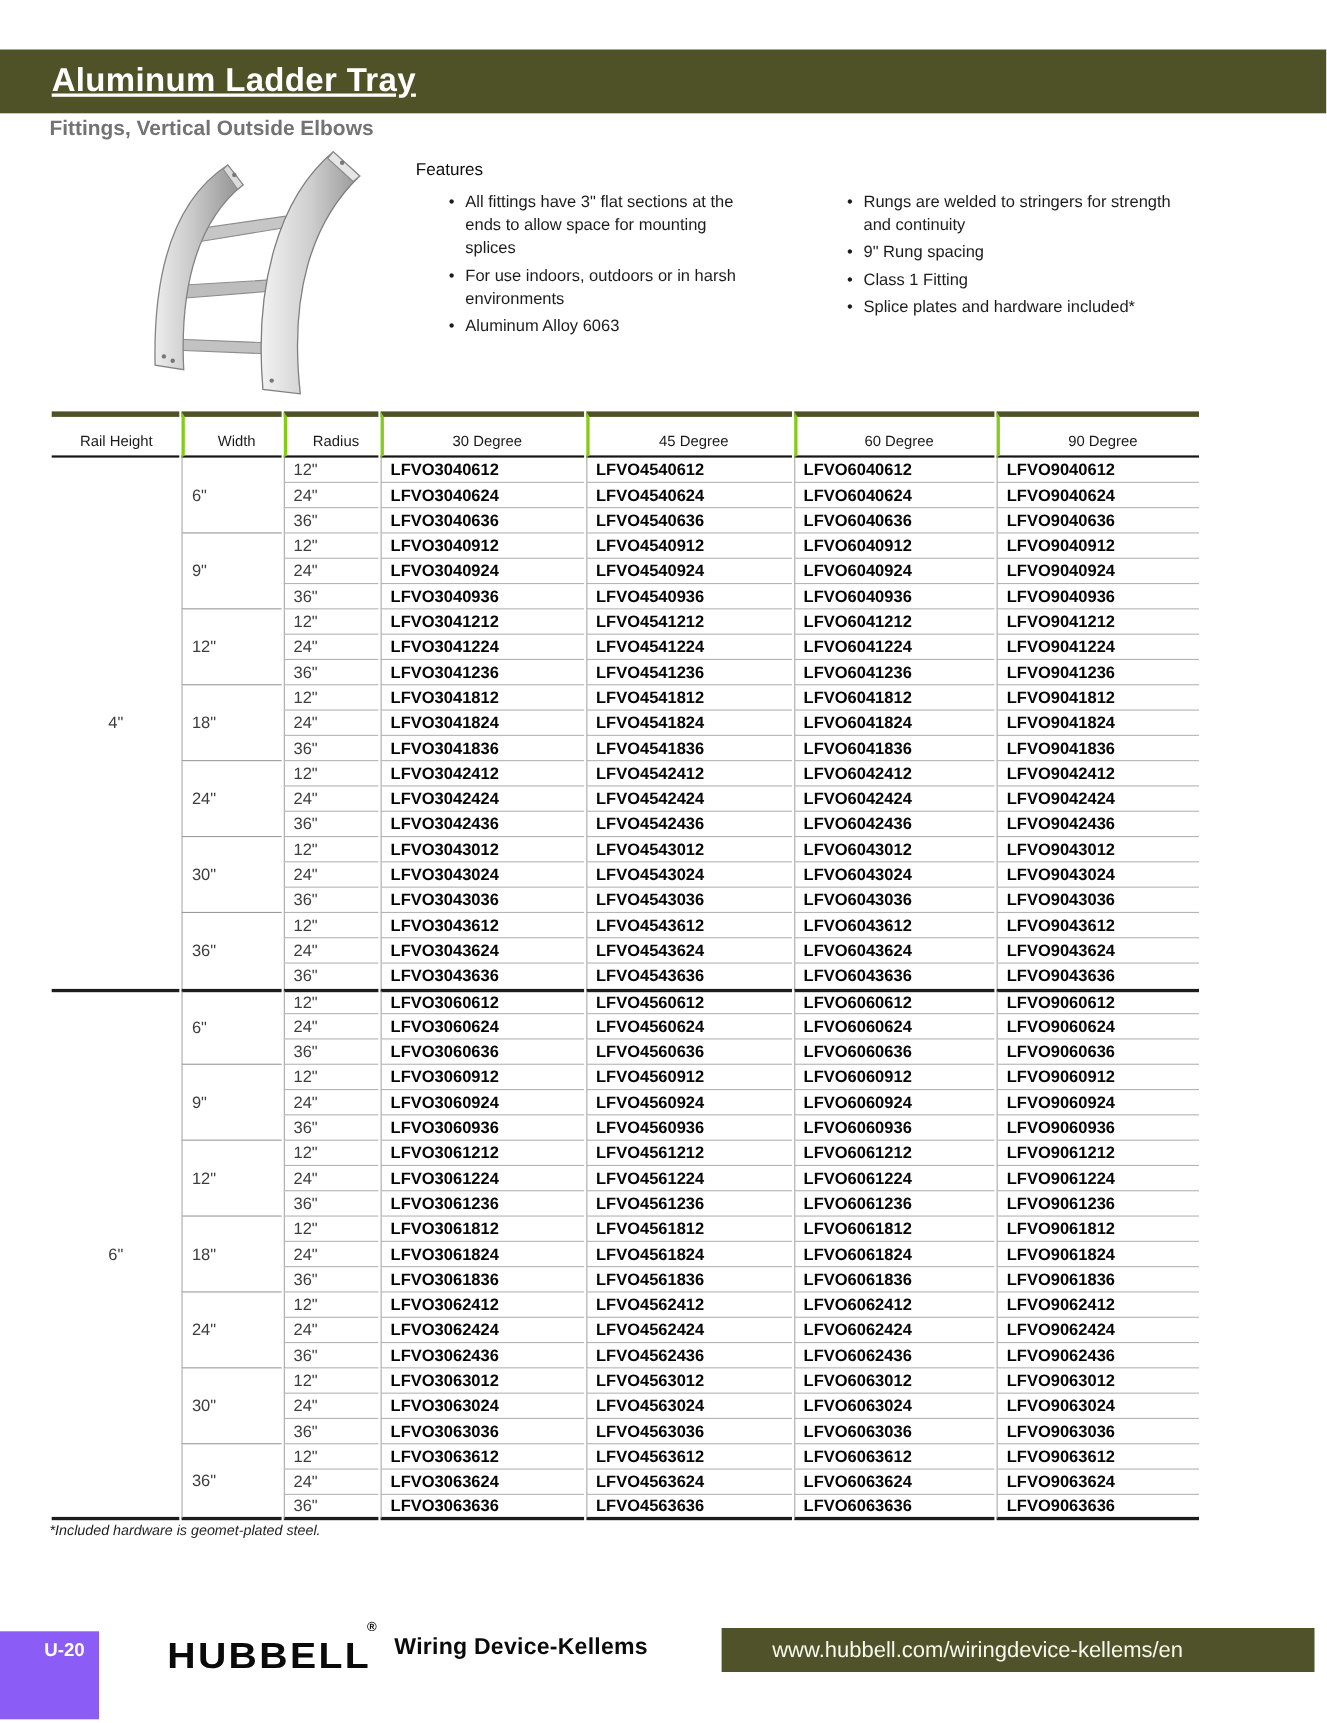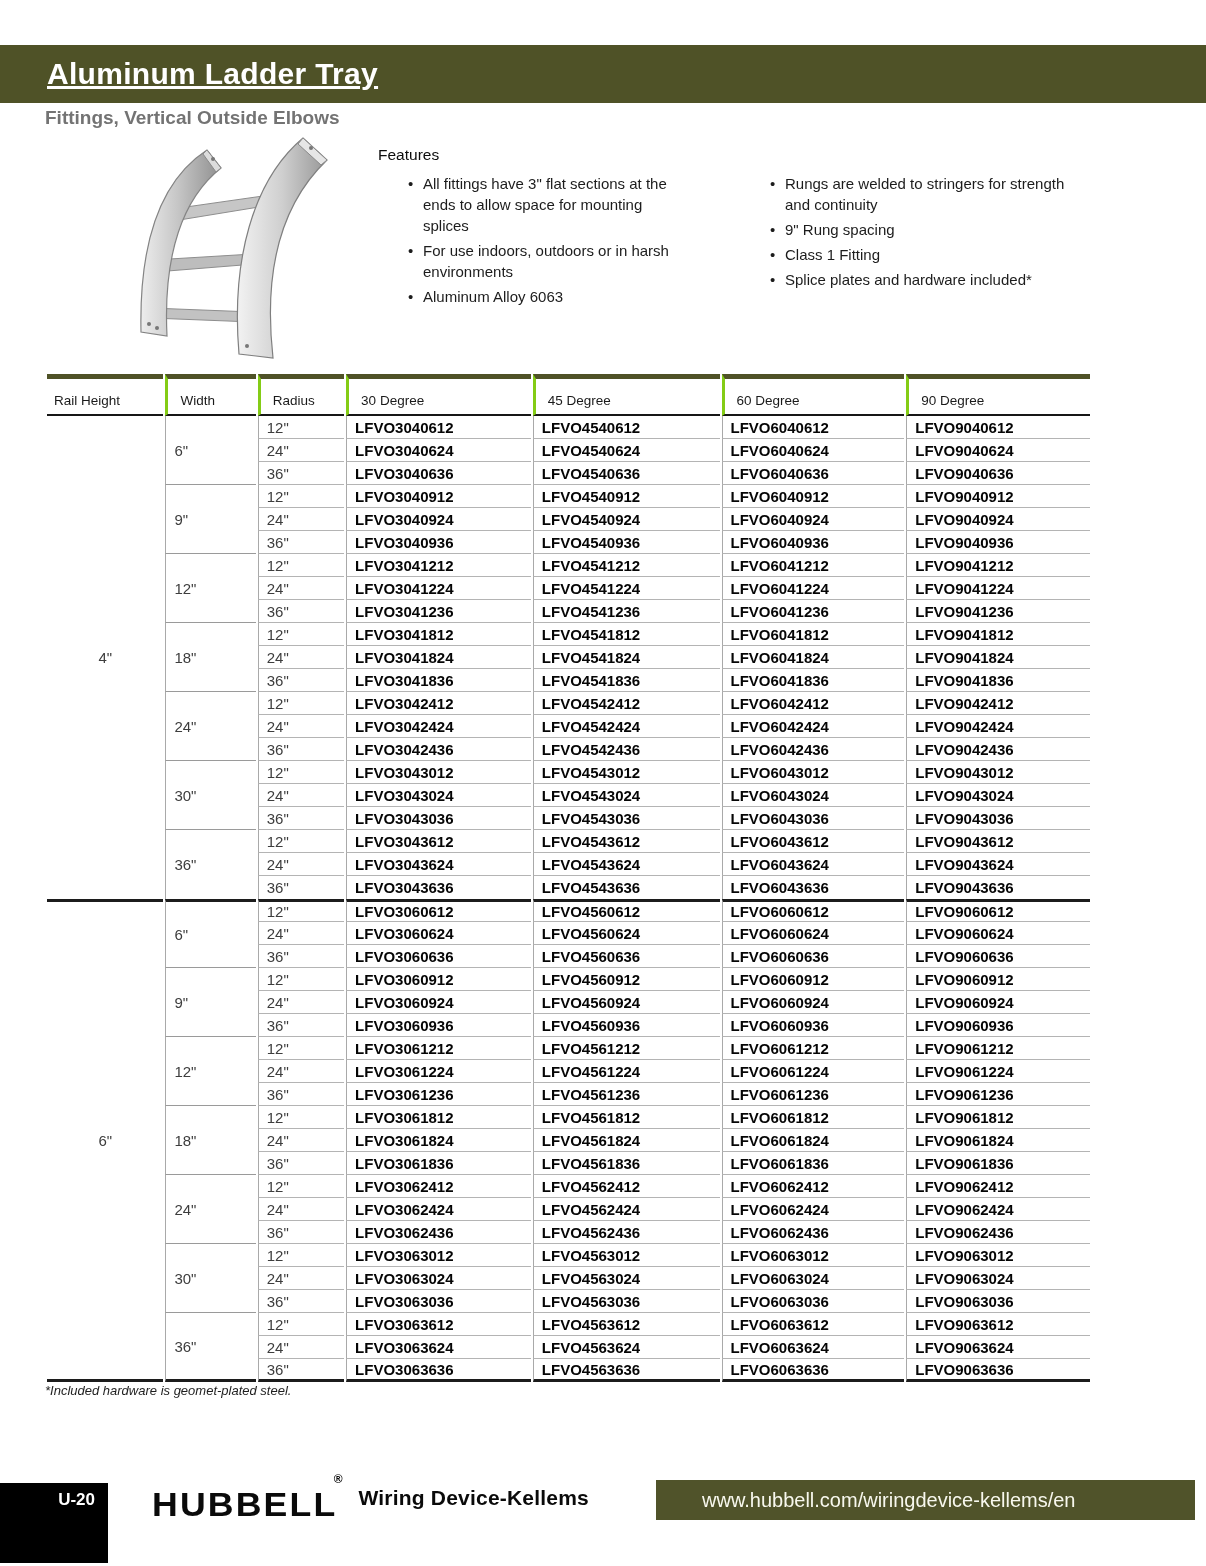--- a/index.html
+++ b/index.html
@@ -31,38 +31,38 @@
   
   .tablewrap{position:absolute;left:45px;top:374px;width:1047px;}
   table.fit{
     border-collapse:separate;border-spacing:2px 0;table-layout:fixed;width:1047px;
   }
   col.c-rail{width:116px;} col.c-width{width:90px;} col.c-radius{width:86px;}
   col.c-d30{width:184px;} col.c-d45{width:186px;} col.c-d60{width:182px;} col.c-d90{width:183px;}
   tr{height:23px;}
   th{
     border-top:5px solid #4f5227;border-bottom:2px solid #161616;
-    font-weight:400;font-size:13.5px;color:#1a1a1a;text-align:left;
+    font-weight:400;font-size:13.5px;color:#1a1a1a;text-align:center;
     padding:9px 6px 6px 7px;vertical-align:bottom;height:20px;
   }
   th + th{border-left:3px solid #84cc16;padding-left:12px;}
   td{font-size:15px;vertical-align:middle;white-space:nowrap;overflow:hidden;}
   td.rail{text-align:center;color:#3d3d3d;}
   td.wcol{padding-left:8px;color:#3d3d3d;border-left:1px solid #a9a9a9;border-bottom:1px solid #9a9a9a;}
   td.rcol{padding-left:8px;color:#3d3d3d;border-left:1px solid #a9a9a9;border-bottom:1px solid #b4b4b4;}
   td.pcol{padding-left:8px;color:#050505;font-weight:700;border-left:1px solid #a9a9a9;border-bottom:1px solid #b4b4b4;}
   td.no-bottom{border-bottom:none;}
   td.end-bottom{border-bottom:3px solid #1c1c1c !important;}
   td.divider-top{border-top:3px solid #1c1c1c;}
   .footnote{
     position:absolute;left:45px;top:1383px;font-size:13px;font-style:italic;color:#1e1e1e;
   }
   
   .page-tab{
-    position:absolute;left:0;top:1483px;width:108px;height:80px;background:#000000;
+    position:absolute;left:0;top:1483px;width:90px;height:80px;background:#8b5cf6;
     color:#ffffff;font-weight:700;font-size:17px;text-align:right;
     box-sizing:border-box;padding:7px 13px 0 0;
   }
   .brand{
     position:absolute;left:152px;top:1486px;display:flex;align-items:flex-start;color:#0a0a0a;
   }
   .brand .wordmark{font-size:33px;font-weight:800;letter-spacing:2px;transform:scaleX(1.08);transform-origin:left;}
   .brand .reg{font-size:12px;font-weight:700;position:relative;top:-14px;left:10px;}
   .brand .brand-sub{font-size:21px;font-weight:700;margin-left:26px;letter-spacing:.2px;}
   .url-bar{

